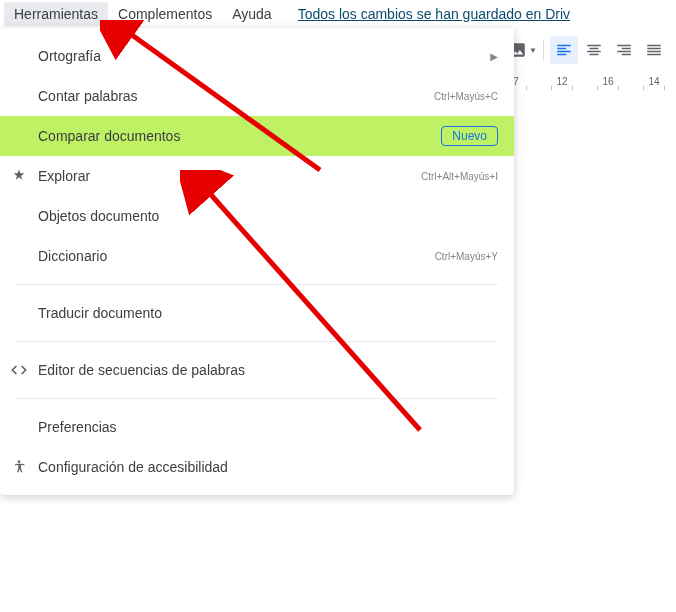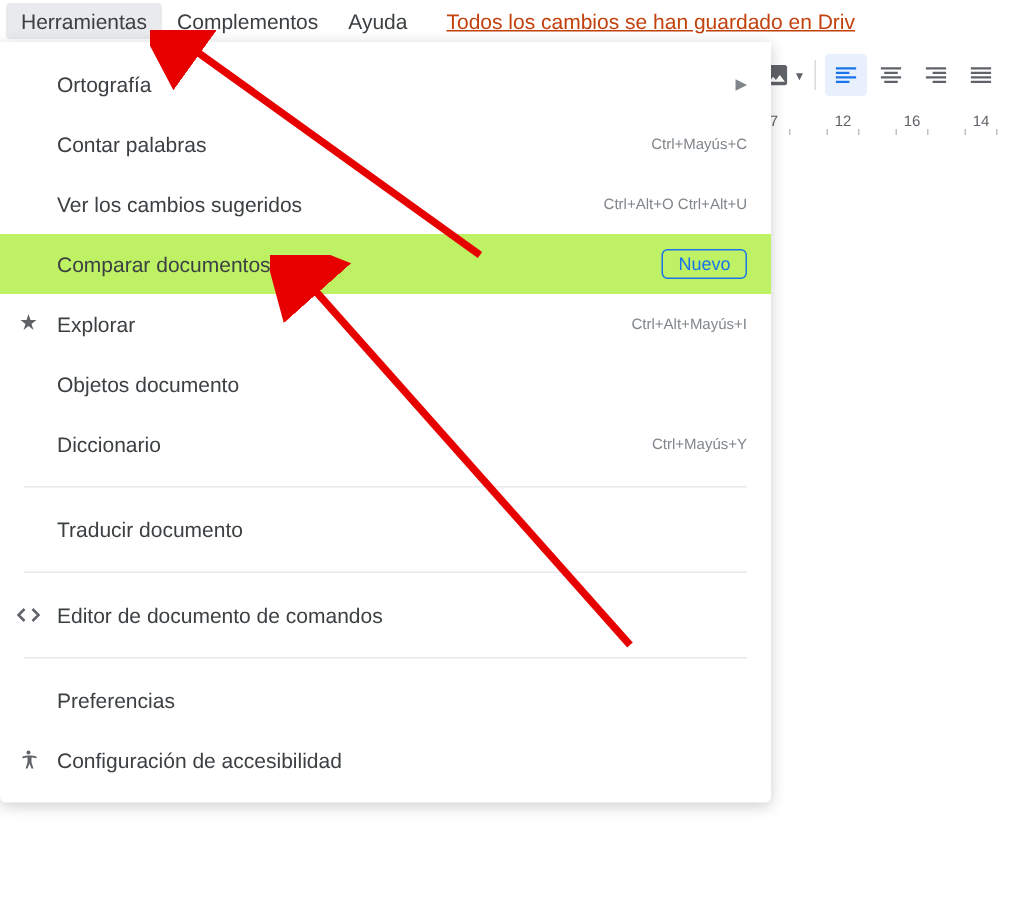--- a/index.html
+++ b/index.html
@@ -1,21 +1,21 @@
 <!DOCTYPE html>
 <html><head>
   <meta charset="utf-8">
   <style>
     * { margin: 0; padding: 0; box-sizing: border-box; font-family: Arial, sans-serif; }
     body { width: 676px; height: 612px; background: #fff; overflow: hidden; position: relative; }
     
     .menubar { display: flex; align-items: center; height: 28px; padding: 0 4px; font-size: 14px; color: #3c4043; }
     .menubar-item { padding: 4px 10px; cursor: pointer; }
     .menubar-item.active { background: #e8eaed; border-radius: 3px; }
-    .save-status { margin-left: 16px; color: #c2410c; text-decoration: underline; font-size: 14px; }
+    .save-status { margin-left: 16px; color: #0c4a6e; text-decoration: underline; font-size: 14px; }
     
     .toolbar-row { display: flex; align-items: center; height: 36px; padding: 4px 8px; gap: 2px; position: absolute; right: 0; top: 32px; }
     .toolbar-btn { width: 28px; height: 28px; display: flex; align-items: center; justify-content: center; border-radius: 3px; cursor: pointer; color: #5f6368; }
     .toolbar-btn.active { background: #e8f0fe; color: #1a73e8; }
     .toolbar-sep { width: 1px; height: 20px; background: #dadce0; margin: 0 4px; }
     .dropdown-arrow { font-size: 8px; margin-left: 2px; }
     
     .ruler { position: absolute; top: 72px; right: 0; height: 18px; display: flex; align-items: center; font-size: 10px; color: #5f6368; gap: 2px; }
     .ruler-tick { width: 44px; text-align: center; position: relative; }
     .ruler-tick::before, .ruler-tick::after { content: ''; position: absolute; width: 1px; height: 4px; background: #bdc1c6; bottom: -3px; }
@@ -88,24 +88,20 @@
 
 <div class="dropdown-menu">
   <div class="menu-item">
     <span class="menu-label">Ortografía</span>
     <span class="menu-submenu-arrow">▶</span>
   </div>
   <div class="menu-item">
     <span class="menu-label">Contar palabras</span>
     <span class="menu-shortcut">Ctrl+Mayús+C</span>
   </div>
-  <div class="menu-item">
-    <span class="menu-label">Ver los cambios sugeridos</span>
-    <span class="menu-shortcut">Ctrl+Alt+O Ctrl+Alt+U</span>
-  </div>
   <div class="menu-item highlighted">
     <span class="menu-label">Comparar documentos</span>
     <span class="menu-badge">Nuevo</span>
   </div>
   <div class="menu-item">
     <span class="menu-icon">
       <svg width="16" height="16" viewBox="0 0 24 24" fill="currentColor">
           <path d="M12 2l2 6h6l-5 4 2 6-5-4-5 4 2-6-5-4h6z"></path>
         </svg>
     </span>
@@ -123,21 +119,21 @@
   <div class="menu-item">
     <span class="menu-label">Traducir documento</span>
   </div>
   <div class="menu-separator"></div>
   <div class="menu-item">
     <span class="menu-icon">
       <svg width="16" height="16" viewBox="0 0 24 24" fill="none" stroke="currentColor" stroke-width="2.5">
           <path d="M8 6l-6 6 6 6M16 6l6 6-6 6"></path>
         </svg>
     </span>
-    <span class="menu-label">Editor de documento de comandos</span>
+    <span class="menu-label">Editor de secuencias de palabras</span>
   </div>
   <div class="menu-separator"></div>
   <div class="menu-item">
     <span class="menu-label">Preferencias</span>
   </div>
   <div class="menu-item">
     <span class="menu-icon">
       <svg width="16" height="16" viewBox="0 0 24 24" fill="currentColor">
           <circle cx="12" cy="4" r="2"></circle>
           <path d="M12 7c-3 0-6 1-6 1v2s3-1 5-1v5l-2 6h2l2-5 2 5h2l-2-6v-5c2 0 5 1 5 1V8s-3-1-6-1z"></path>

